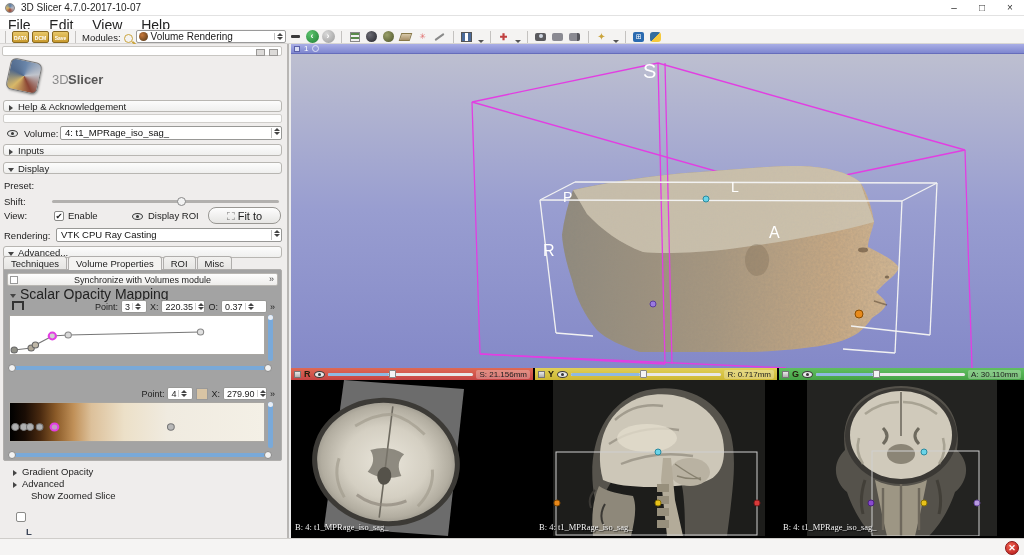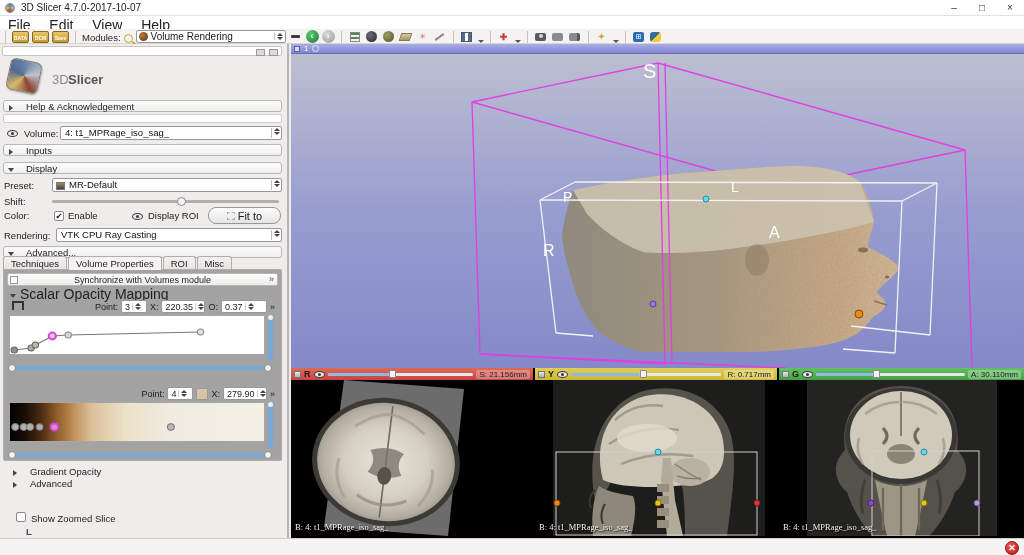--- a/index.html
+++ b/index.html
@@ -29,21 +29,21 @@
   .lens::after { content:""; position:absolute; left:7px; top:7px; width:4px; height:1.5px; background:#caa43c; transform:rotate(40deg); }
   #modcombo { display:flex; align-items:center; width:150px; height:13px; background:#fff; border:1px solid #9a9a9a; border-radius:2px; padding:0 2px; gap:3px; }
   #modcombo .sphere { width:9px; height:9px; border-radius:50%; background:radial-gradient(circle at 35% 35%, #c87838, #4a3418); }
   .spincol { margin-left:auto; display:flex; flex-direction:column; gap:1px; align-items:center; border-left:1px solid #c0c0c0; padding-left:2px; }
   .up { width:0;height:0;border-left:3px solid transparent;border-right:3px solid transparent;border-bottom:3px solid #444; }
   .dn { width:0;height:0;border-left:3px solid transparent;border-right:3px solid transparent;border-top:3px solid #444; }
 
   
   #panel { position:absolute; left:0; top:44px; width:289px; height:494px; background:#efedec; border-right:2px solid #b8b6b4; }
   .sect { position:absolute; left:3px; right:5px; height:12px; background:linear-gradient(#fcfcfc,#efefee); border:1px solid #b8b6b2; border-radius:3px;
-     font-size:9.5px; line-height:11px; padding-left:22px; color:#222; }
+     font-size:9.5px; line-height:11px; padding-left:14px; color:#222; }
   .tri-r { position:absolute; left:5px; top:3.5px; width:0; height:0; border-top:3px solid transparent; border-bottom:3px solid transparent; border-left:4px solid #444; }
   .tri-d { position:absolute; left:4px; top:4.5px; width:0; height:0; border-left:3px solid transparent; border-right:3px solid transparent; border-top:4px solid #444; }
   .combo { position:absolute; height:14px; background:#fff; border:1px solid #989896; border-radius:2px; font-size:9.5px; line-height:12px; padding:0 14px 0 4px; color:#111;
      white-space:nowrap; overflow:hidden; }
   .combo .spincol { position:absolute; right:1px; top:1px; bottom:1px; }
   .lbl { position:absolute; font-size:9.5px; color:#222; }
   .eye { display:inline-block; width:11px; height:7px; border:1px solid #3a3a3a; border-radius:50%; position:relative; background:#e8e8e8; }
   .eye::after { content:""; position:absolute; left:3px; top:1.2px; width:3px; height:3px; border-radius:50%; background:#3a3a3a; }
   .chk { display:inline-block; width:10px; height:10px; background:#fff; border:1px solid #8a8a88; border-radius:2px; text-align:center; line-height:9px; font-size:8.5px; color:#222; }
   .btn { background:linear-gradient(#fdfdfd,#e6e5e3); border:1px solid #999793; border-radius:8px; font-size:11px; text-align:center; color:#222; }
@@ -203,36 +203,28 @@
     <span class="spincol">
         <span class="up"></span>
         <span class="dn"></span>
       </span>
   </div>
 
   <div class="sect" style="top:118px"><span class="tri-d"></span><span>Display</span></div>
   <div class="sect" style="top:100px"><span class="tri-r"></span><span>Inputs</span></div>
 
   <span class="lbl" style="left:4px;top:136px">Preset:</span>
-  <div class="combo" style="left:52px;right:5px;top:134px">
-    <span class="abs" style="left:3px;top:2.5px;width:9px;height:8px;background:linear-gradient(#9a8a6a,#4a4238);border:1px solid #777"></span>
-    <span style="padding-left:12px">MR-Default</span>
-    <span class="spincol">
-        <span class="up"></span>
-        <span class="dn"></span>
-      </span>
-  </div>
 
   <span class="lbl" style="left:4px;top:152px">Shift:</span>
   <div class="abs" style="left:52px;right:8px;top:152px;height:10px">
     <div class="abs" style="left:0;right:0;top:4px;height:3px;background:#b2b0ae;border-radius:2px"></div>
     <div class="abs" style="left:55%;top:0.5px;width:9px;height:9px;border-radius:50%;background:#f2f2f2;border:1px solid #888"></div>
   </div>
 
-  <span class="lbl" style="left:4px;top:166px">Color:</span>
+  <span class="lbl" style="left:4px;top:166px">View:</span>
   <span class="abs" style="left:54px;top:166px"><span class="chk">✔</span></span>
   <span class="lbl" style="left:68px;top:166px">Enable</span>
   <span class="abs" style="left:132px;top:167px"><span class="eye"></span></span>
   <span class="lbl" style="left:148px;top:166px">Display ROI</span>
   <div class="btn abs" style="left:208px;right:6px;top:163px;height:17px;line-height:16px">
     <span style="color:#777">⛶</span> <span>Fit to Volume</span>
   </div>
 
   <span class="lbl" style="left:4px;top:186px">Rendering:</span>
   <div class="combo" style="left:56px;right:5px;top:184px">
@@ -338,21 +330,21 @@
       <div class="groove"></div>
         <div class="kn" style="left:-2px"></div>
         <div class="kn" style="right:-2px"></div>
     </div>
   </div>
 
   <div class="sect" style="top:434px;left:8px;right:10px;border-radius:0;background:none;border:none"><span class="tri-r"></span><span>Advanced</span></div>
   <div class="sect" style="top:422px;left:8px;right:10px;border-radius:0;border-color:#c4c2be;background:none;border:none"><span class="tri-r"></span><span>Gradient Opacity</span></div>
 
   <span class="abs" style="left:16px;top:468px"><span class="chk"></span></span>
-  <span class="lbl" style="left:31px;top:469px">Show Zoomed Slice</span>
+  <span class="lbl" style="left:31px;top:446px">Show Zoomed Slice</span>
   <span class="probe-letter" style="top:482px">L</span>
   <span class="probe-letter" style="top:492px">F</span>
   <span class="probe-letter" style="top:502px">B</span>
 </div>
 
 <div id="right">
 
   <div id="bar3d">
     <span style="width:6px;height:6px;background:#d8dcf4;border:1px solid #5a60a8"></span>
     <span>1</span>

